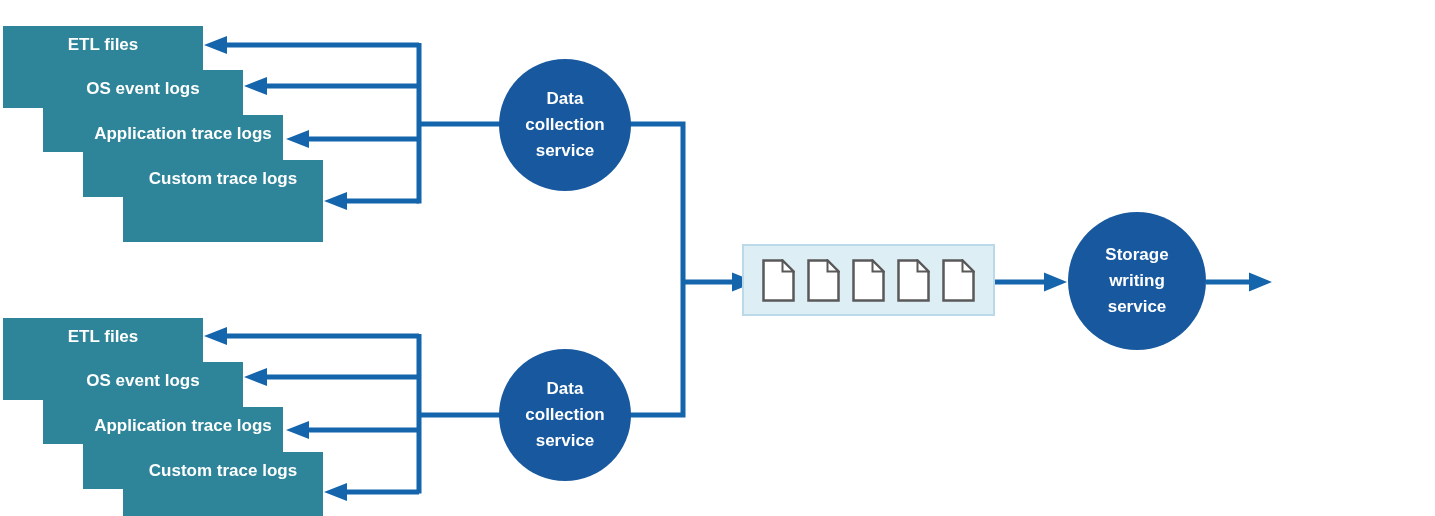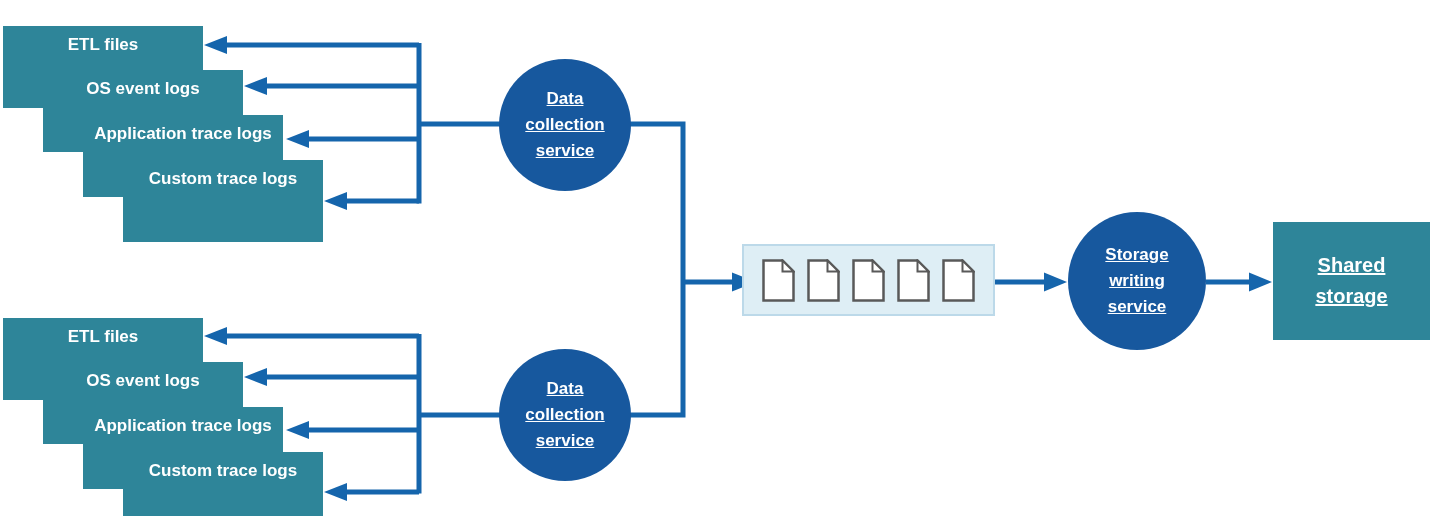--- a/index.html
+++ b/index.html
@@ -66,21 +66,21 @@
   .doc-body{fill:#fff;stroke:var(--doc-stroke);stroke-width:2.5;stroke-linejoin:miter;}
   .doc-fold{fill:#fff;stroke:var(--doc-stroke);stroke-width:2;stroke-linejoin:miter;}
 
   .shared-box{
     position:absolute;left:1273px;top:199px;width:157px;height:118px;
     background:var(--teal);color:var(--box-text);
     display:flex;flex-direction:column;align-items:center;justify-content:center;
     font-size:20px;font-weight:600;line-height:31px;
     text-align:center;z-index:2;
   }
-  .line-span{display:block;text-decoration:underline;}
+  .line-span{display:block;}
 </style>
 </head>
 <body>
 
 <div class="canvas">
 
   <svg class="connectors" viewBox="0 0 1435 516" xmlns="http://www.w3.org/2000/svg" aria-hidden="true">
     <g>
       <path class="line" d="M419 20 V180.5"></path>
       <path class="line" d="M419 22 H226"></path>
@@ -159,18 +159,14 @@
           <path class="doc-body" d="M1.5 1.5 H20.5 L31.5 12.5 V41.5 H1.5 Z"></path>
           <path class="doc-fold" d="M20.5 1.5 V12.5 H31.5 Z"></path>
         </svg>
         <svg class="doc" width="33" height="43" viewBox="0 0 33 43">
           <path class="doc-body" d="M1.5 1.5 H20.5 L31.5 12.5 V41.5 H1.5 Z"></path>
           <path class="doc-fold" d="M20.5 1.5 V12.5 H31.5 Z"></path>
         </svg>
       </span>
   </div>
 
-  <div class="shared-box">
-    <span class="line-span">Shared</span>
-    <span class="line-span">storage</span>
-  </div>
 
 </div>
 
 </body></html>

